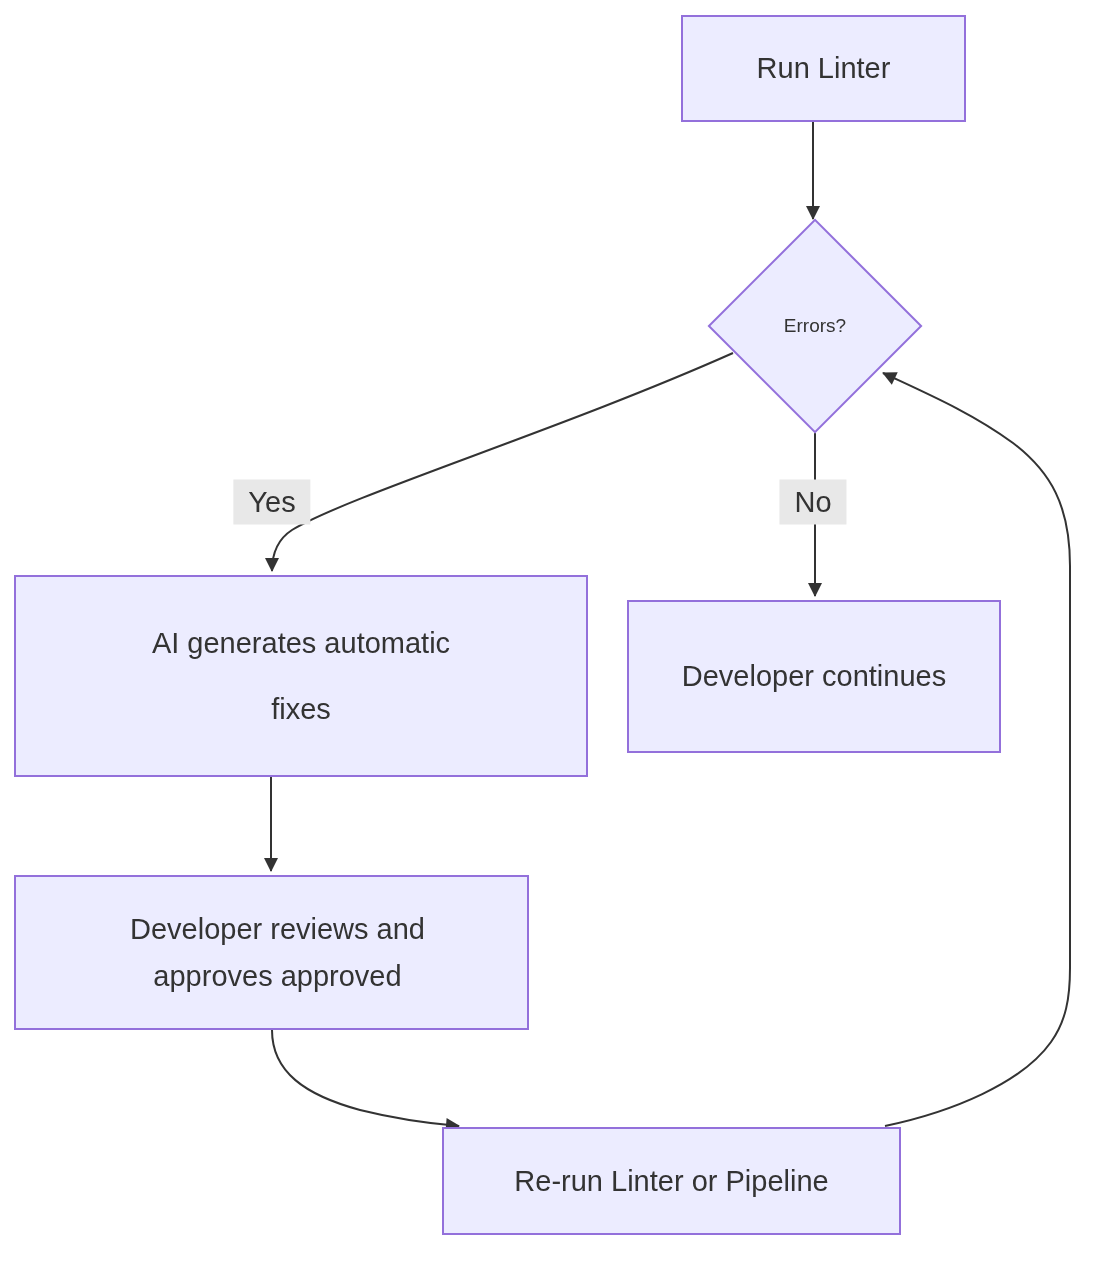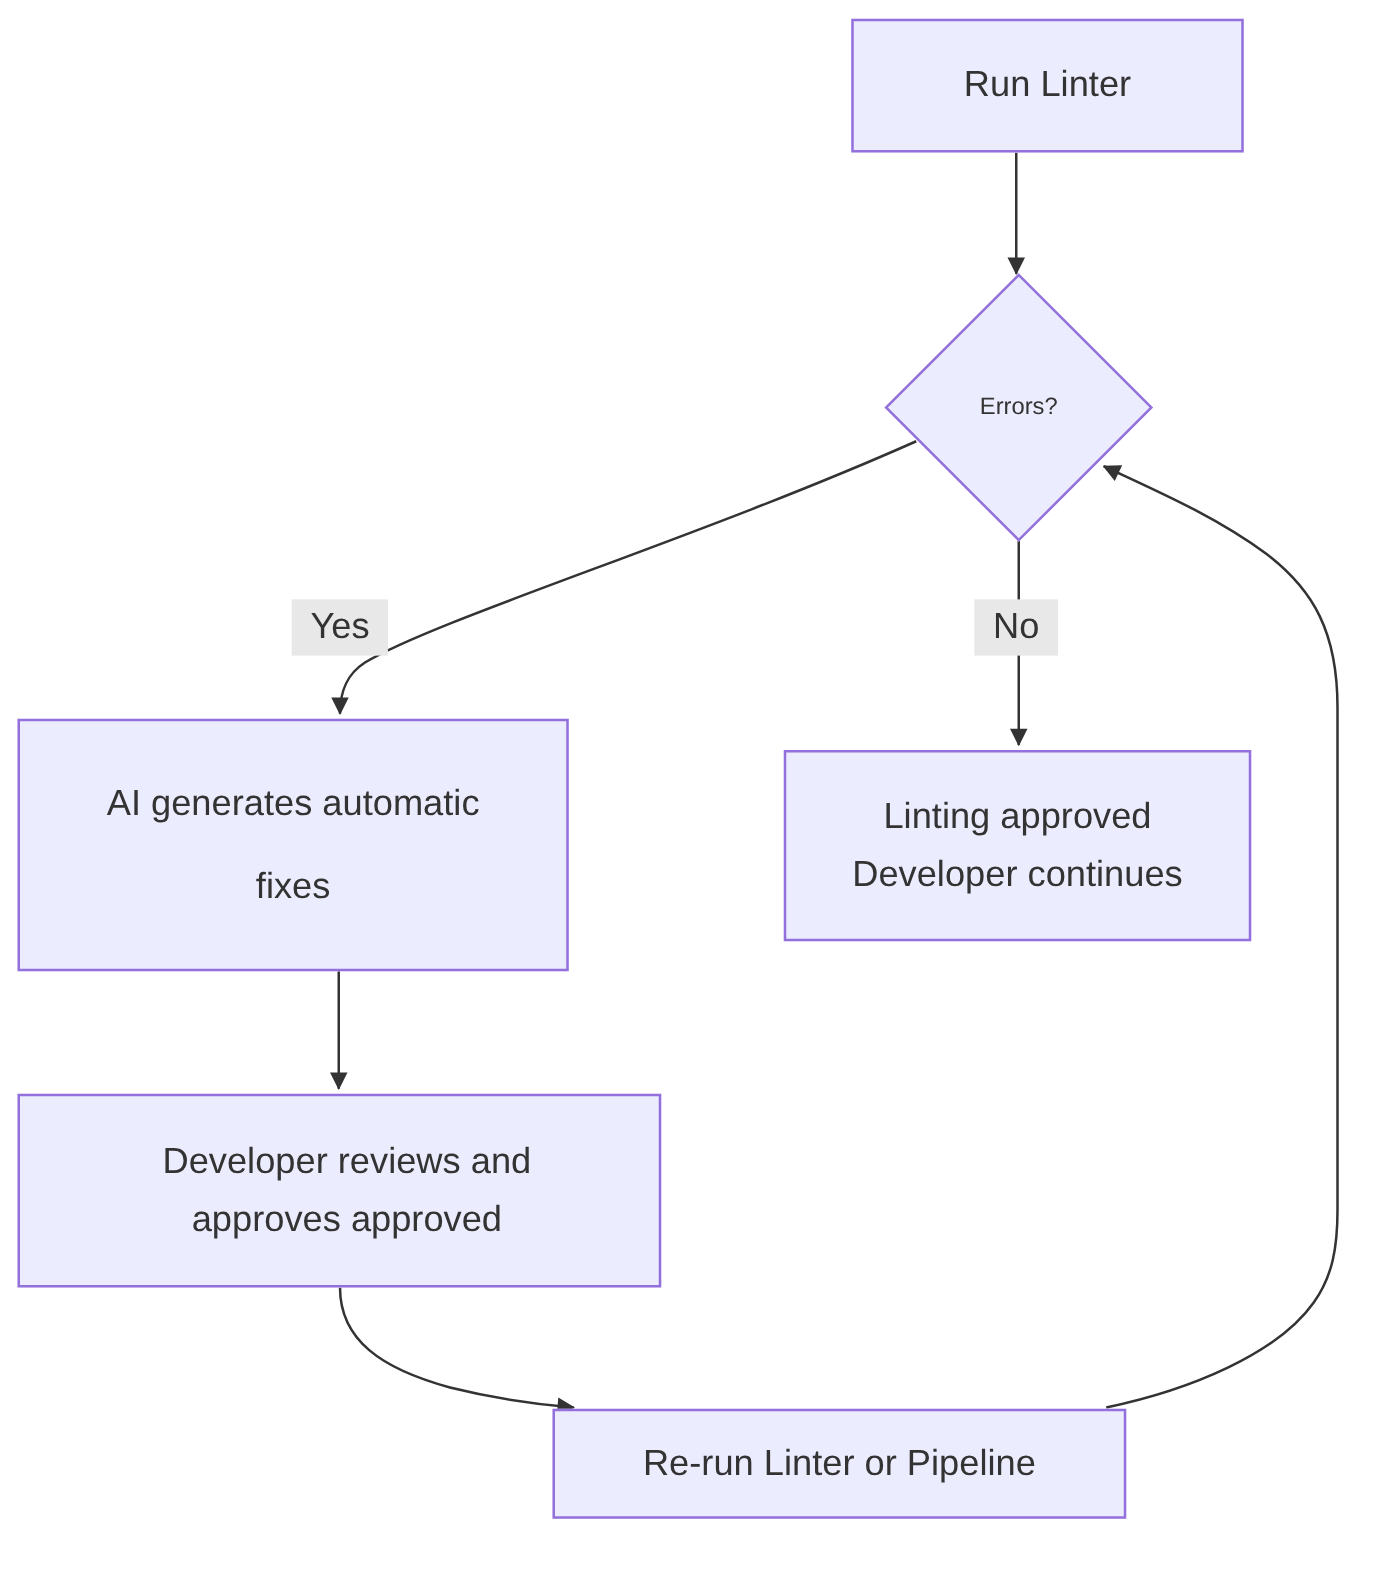--- a/index.html
+++ b/index.html
@@ -69,25 +69,25 @@
     transform: translate(-50%, -50%);
     background: #E8E8E8;
     font-size: 29px;
     line-height: 31px;
     padding: 7px 15px;
     white-space: nowrap;
   }
   .edge-label.yes { left: 272px; top: 502px; }
   .edge-label.no  { left: 813px; top: 502px; }
 
-  .node.run-linter { left: 681px; top: 15px;  width: 314px; height: 107px; }
-  .node.ai-patch   { left: 14px;  top: 575px; width: 441px; height: 202px; gap: 19px; }
+  .node.run-linter { left: 681px; top: 15px;  width: 285px; height: 107px; }
+  .node.ai-patch   { left: 14px;  top: 575px; width: 574px; height: 202px; gap: 19px; }
   .node.linting    { left: 627px; top: 600px; width: 374px; height: 153px; }
   .node.developer  { left: 14px;  top: 875px; width: 515px; height: 155px; padding-left: 12px; }
-  .node.rerun      { left: 442px; top: 1127px; width: 459px; height: 88px; }
+  .node.rerun      { left: 442px; top: 1127px; width: 459px; height: 108px; }
 </style>
 </head>
 <body>
 
 <div class="stage">
 
   <svg class="edge-layer" viewBox="0 0 1102 1270" xmlns="http://www.w3.org/2000/svg">
     <defs>
       <marker id="arrowhead" viewBox="0 0 18 18" refX="15" refY="9" markerWidth="18" markerHeight="18" markerUnits="userSpaceOnUse" orient="auto">
         <path d="M2 2 L16 9 L2 16 Z" fill="#333333"></path>
@@ -116,21 +116,20 @@
 
   <div class="edge-label yes">Yes</div>
   <div class="edge-label no">No</div>
 
   <div class="node ai-patch">
     <div class="node-line">AI generates automatic</div>
     <div class="node-line">fixes</div>
   </div>
 
   <div class="node linting">
-    <div class="node-line">Linting approved</div>
     <div class="node-line">Developer continues</div>
   </div>
 
   <div class="node developer">
     <div class="node-line">Developer reviews and</div>
     <div class="node-line">approves approved</div>
   </div>
 
   <div class="node rerun">
     <div class="node-line">Re-run Linter or Pipeline</div>

